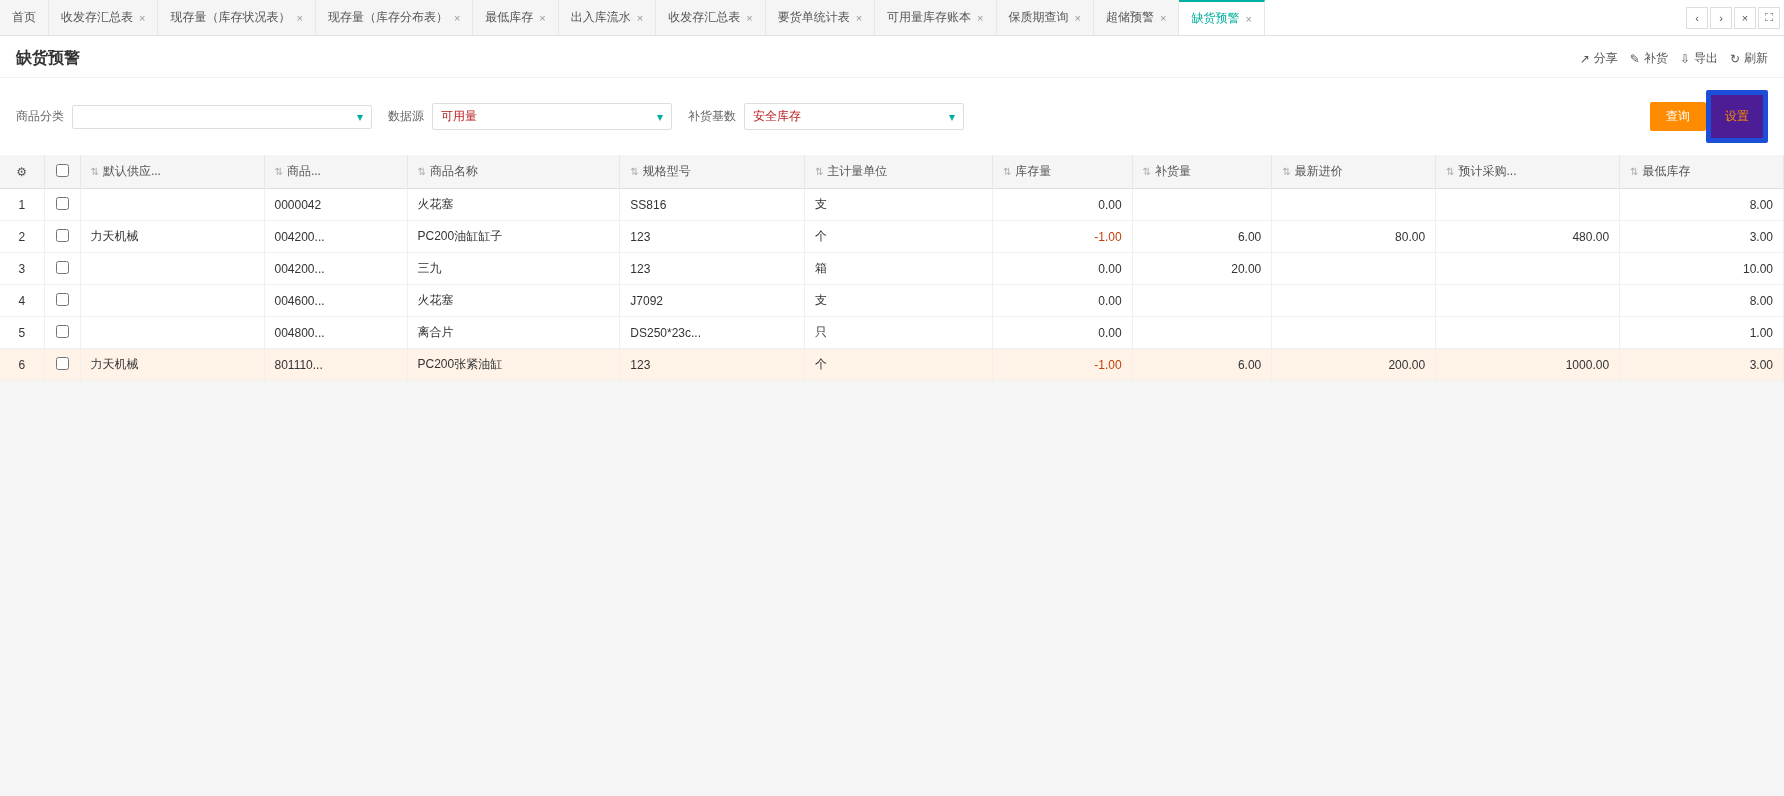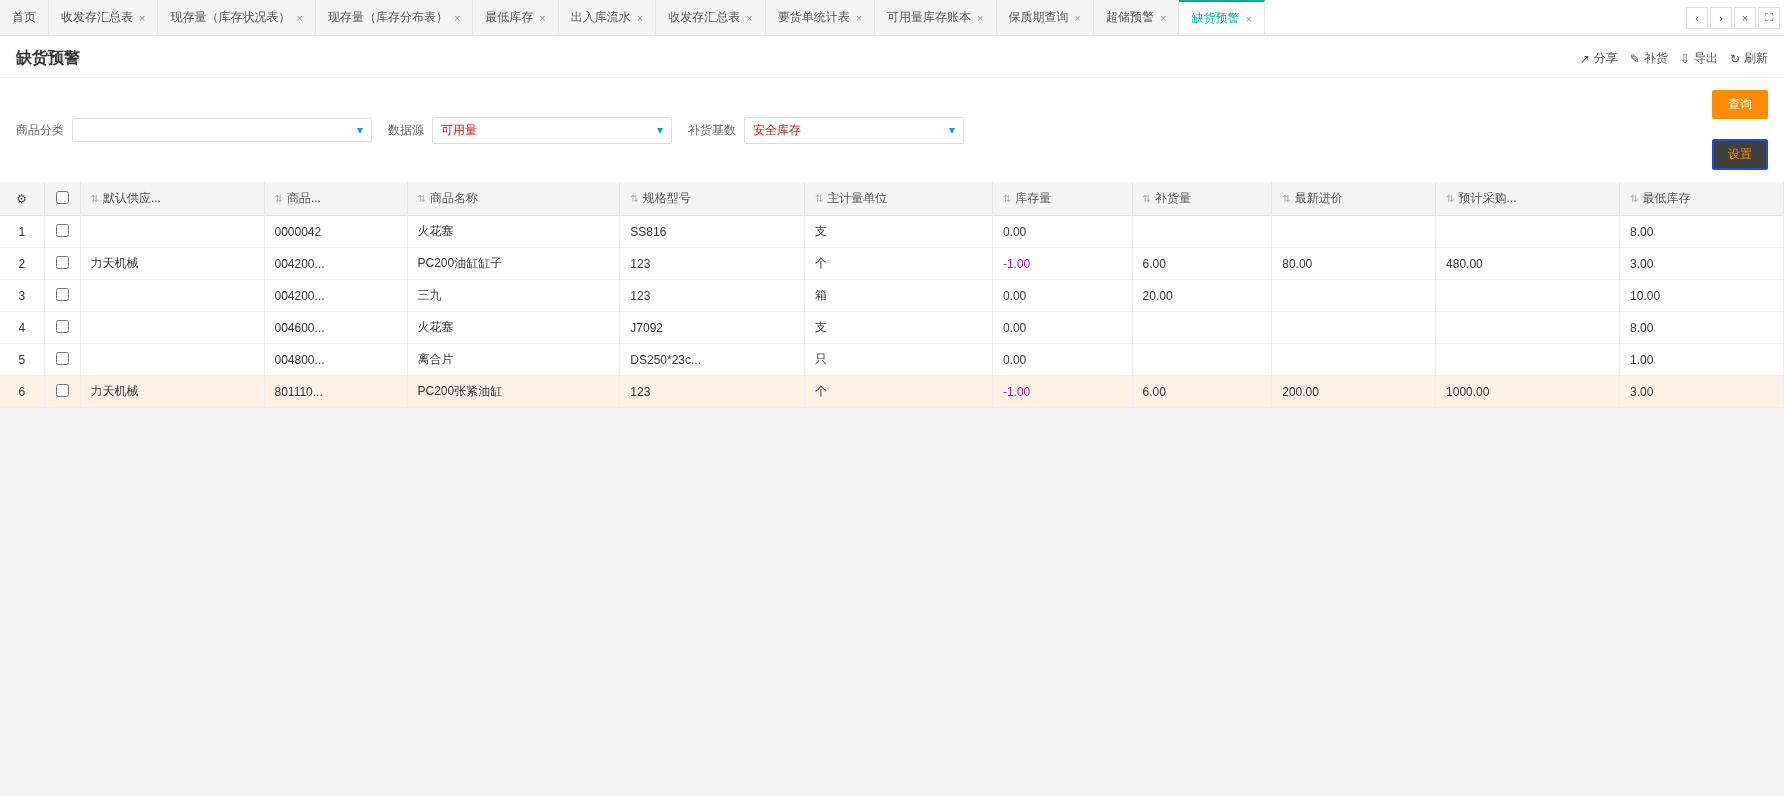--- a/index.html
+++ b/index.html
@@ -126,33 +126,33 @@
       background: #ff8c00;
       color: #fff;
       border: none;
       padding: 6px 16px;
       border-radius: 2px;
       cursor: pointer;
       font-size: 12px;
       margin-left: auto;
     }
     .btn-setting {
-      background: #404040;
+      background: #4c1d95;
       color: #ff8c00;
-      border: 2px solid #1d4ed8;
-      padding: 5px 14px;
+      border: 5px solid #1d4ed8;
+      padding: 13px 14px;
       border-radius: 2px;
       cursor: pointer;
       font-size: 12px;
     }
 
     .filter-actions {
       display: flex;
-      flex-direction: column;
-      gap: 20px;
+      flex-direction: row;
+      gap: 0;
       margin-left: auto;
       align-items: center;
     }
 
     
     .table-wrapper {
       padding: 0 0;
       overflow-x: auto;
     }
     table {
@@ -184,22 +184,22 @@
     tbody tr {
       border-bottom: 1px solid #f0f0f0;
     }
     tbody tr.highlighted { background: #fff3e8; }
     tbody td {
       padding: 7px 10px;
       border-right: 1px solid #f0f0f0;
       white-space: nowrap;
     }
     .row-num { color: #333; text-align: center; }
-    .td-num { }
-    .td-negative { color: #a21caf; }
+    .td-num { text-align: right; }
+    .td-negative { color: #c2410c; }
     .checkbox-cell { text-align: center; }
     input[type=checkbox] { cursor: pointer; }
 
     
     .col-settings-th {
       text-align: center;
       width: 44px;
     }
     .col-checkbox-th {
       text-align: center;

